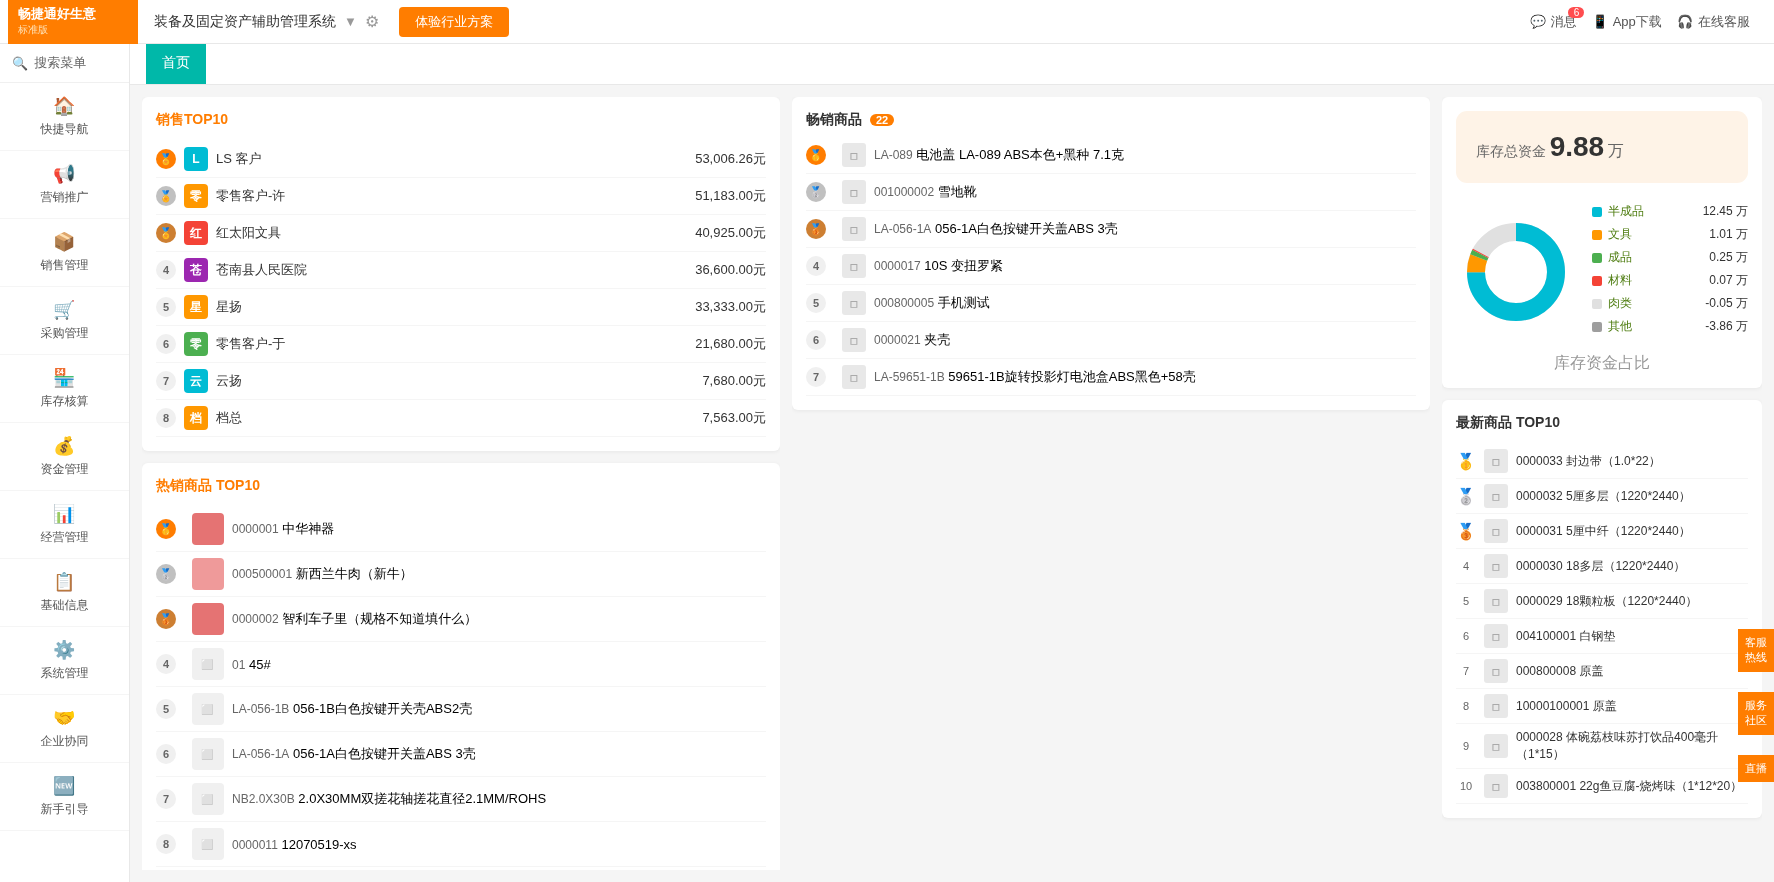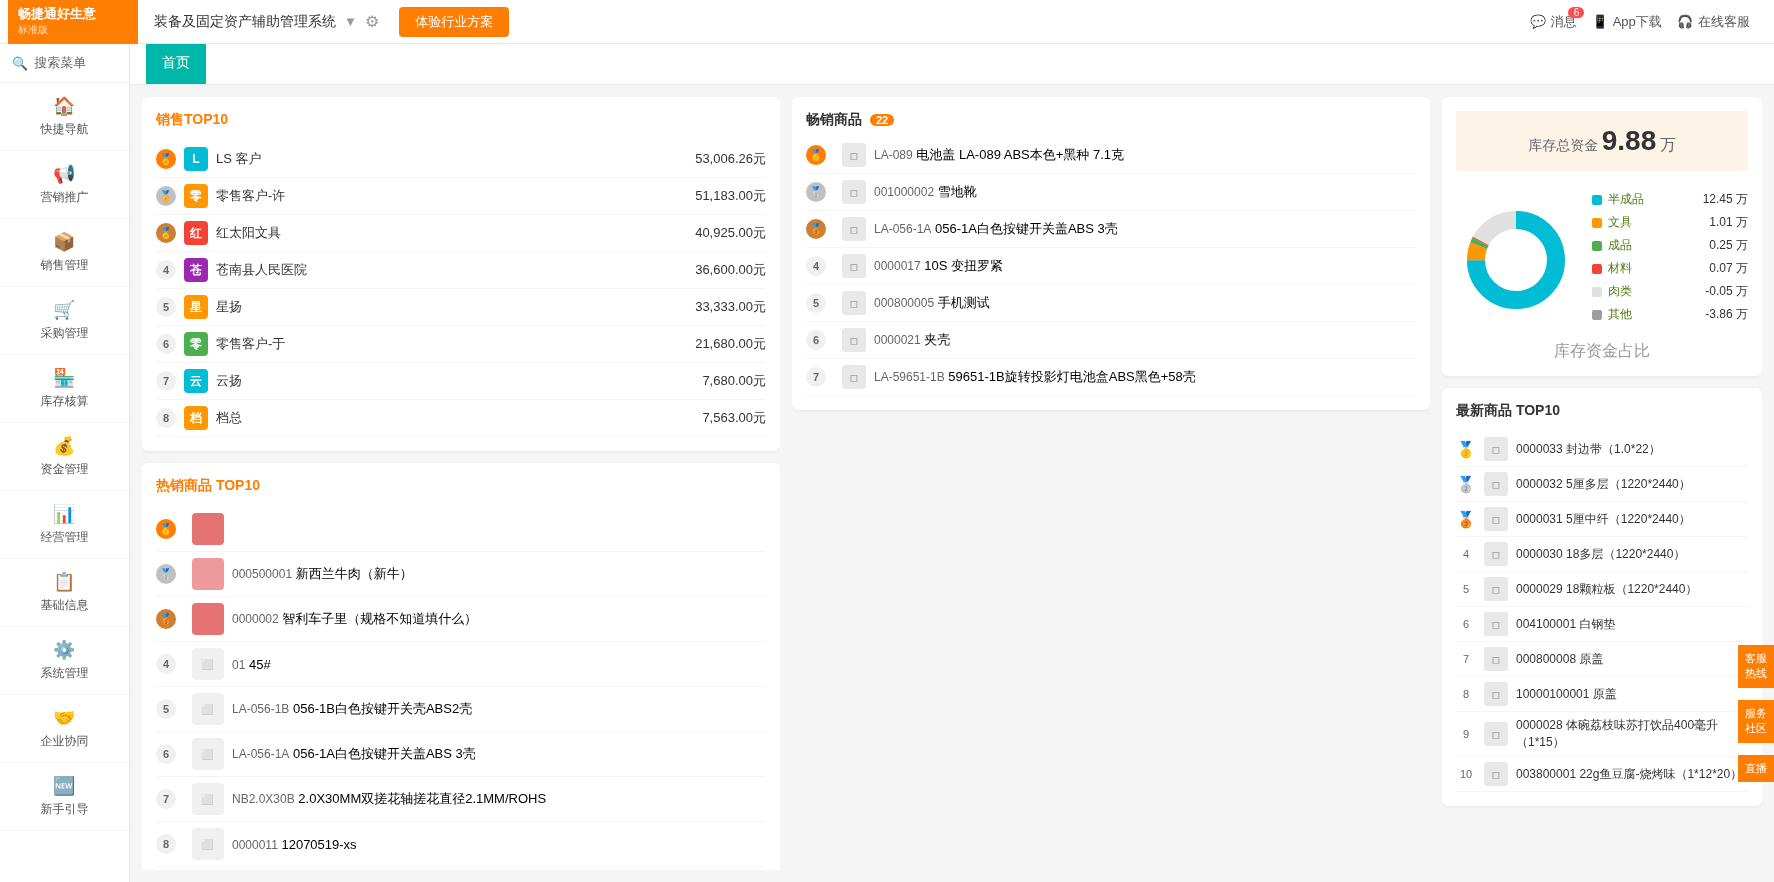--- a/index.html
+++ b/index.html
@@ -141,21 +141,21 @@
     .customer-name { flex: 1; color: #333; font-size: 13px; }
     .customer-amount { color: #333; font-size: 13px; font-weight: 500; }
 
     
     .hot-product-row { display: flex; align-items: center; padding: 6px 0; border-bottom: 1px solid #f5f5f5; gap: 8px; }
     .product-thumb { width: 32px; height: 32px; background: #f0f0f0; border-radius: 4px; flex-shrink: 0; display: flex; align-items: center; justify-content: center; font-size: 10px; color: #aaa; }
     .product-info { flex: 1; }
     .product-code { font-size: 12px; color: #666; }
 
     
-    .inventory-total { background: #fef3e7; border-radius: 2px; padding: 14px; margin-bottom: 12px; text-align: center; }
+    .inventory-total { background: #fef3e7; border-radius: 11px; padding: 20px; margin-bottom: 12px; text-align: left; }
     .inventory-total-label { font-size: 14px; color: #666; }
     .inventory-total-value { font-size: 28px; font-weight: bold; color: #333; }
     .inventory-total-unit { font-size: 16px; color: #666; }
 
     
     .donut-container { display: flex; align-items: center; gap: 16px; padding: 8px 0; }
     .donut-chart { position: relative; width: 120px; height: 120px; flex-shrink: 0; }
     .donut-legend { flex: 1; }
     .legend-item { display: flex; align-items: center; gap: 6px; margin-bottom: 6px; font-size: 12px; }
     .legend-dot { width: 10px; height: 10px; border-radius: 2px; flex-shrink: 0; }
@@ -174,21 +174,21 @@
     .right-product-icon { width: 24px; height: 24px; background: #e8e8e8; border-radius: 3px; flex-shrink: 0; display: flex; align-items: center; justify-content: center; font-size: 10px; color: #aaa; font-weight: bold; }
     .right-product-info { flex: 1; font-size: 12px; color: #333; }
 
     
     .float-btns {
       position: fixed;
       right: 0;
       bottom: 100px;
       display: flex;
       flex-direction: column;
-      gap: 12px;
+      gap: 20px;
       z-index: 1000;
     }
     .float-btn {
       background: #ff7d00;
       color: #fff;
       width: 36px;
       padding: 6px 4px;
       font-size: 11px;
       text-align: center;
       cursor: pointer;
@@ -359,20 +359,24 @@
           </div>
 
           <div class="card">
             <div class="card-title">
               <span>热销商品 TOP10</span>
             </div>
             <div id="hot-products-list">
                 <div class="hot-product-row">
     <div class="rank-badge rank-gold">🥇</div>
     <div class="product-thumb" style="background:#e57373"></div>
+    <div class="product-info">
+      <span class="product-code">0000001</span>
+      <span> 中华神器</span>
+    </div>
   </div>
                 <div class="hot-product-row">
     <div class="rank-badge rank-silver">🥈</div>
     <div class="product-thumb" style="background:#ef9a9a"></div>
     <div class="product-info">
       <span class="product-code">000500001</span>
       <span> 新西兰牛肉（新牛）</span>
     </div>
   </div>
                 <div class="hot-product-row">

